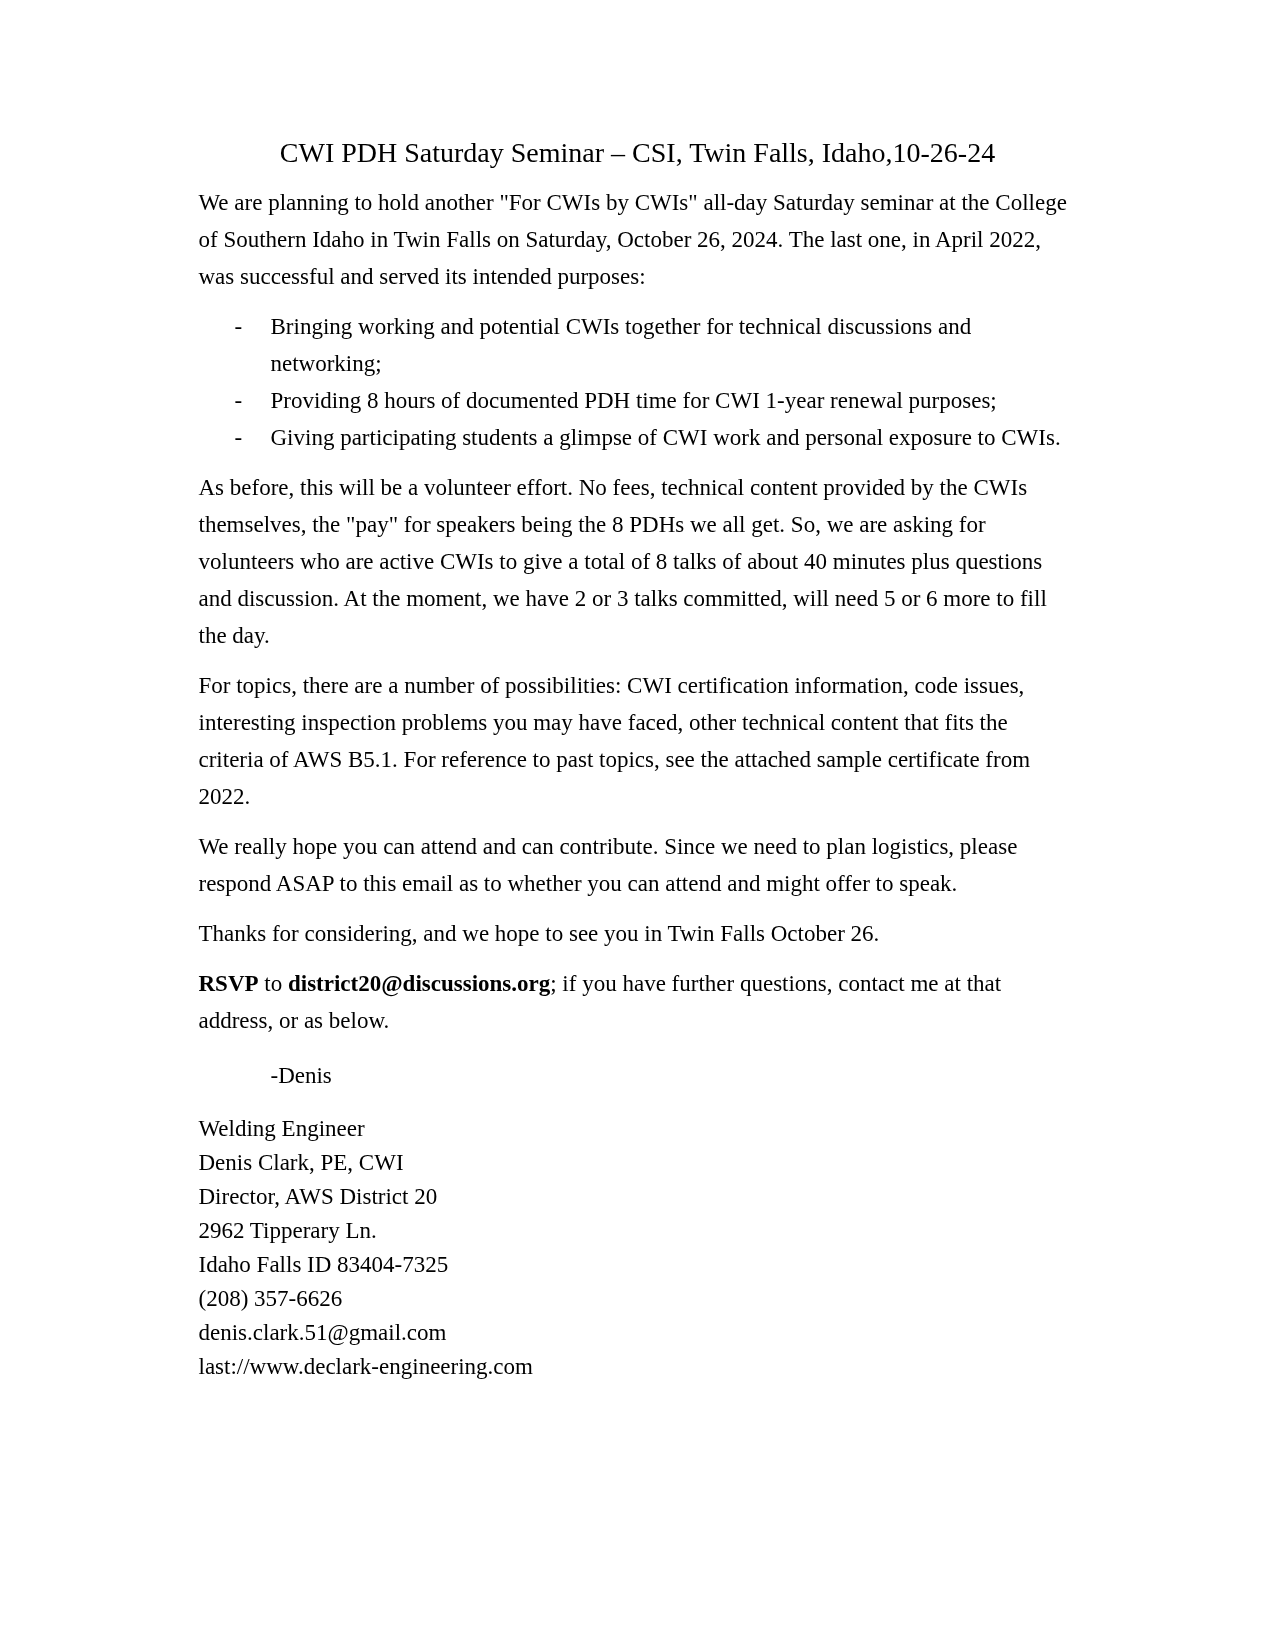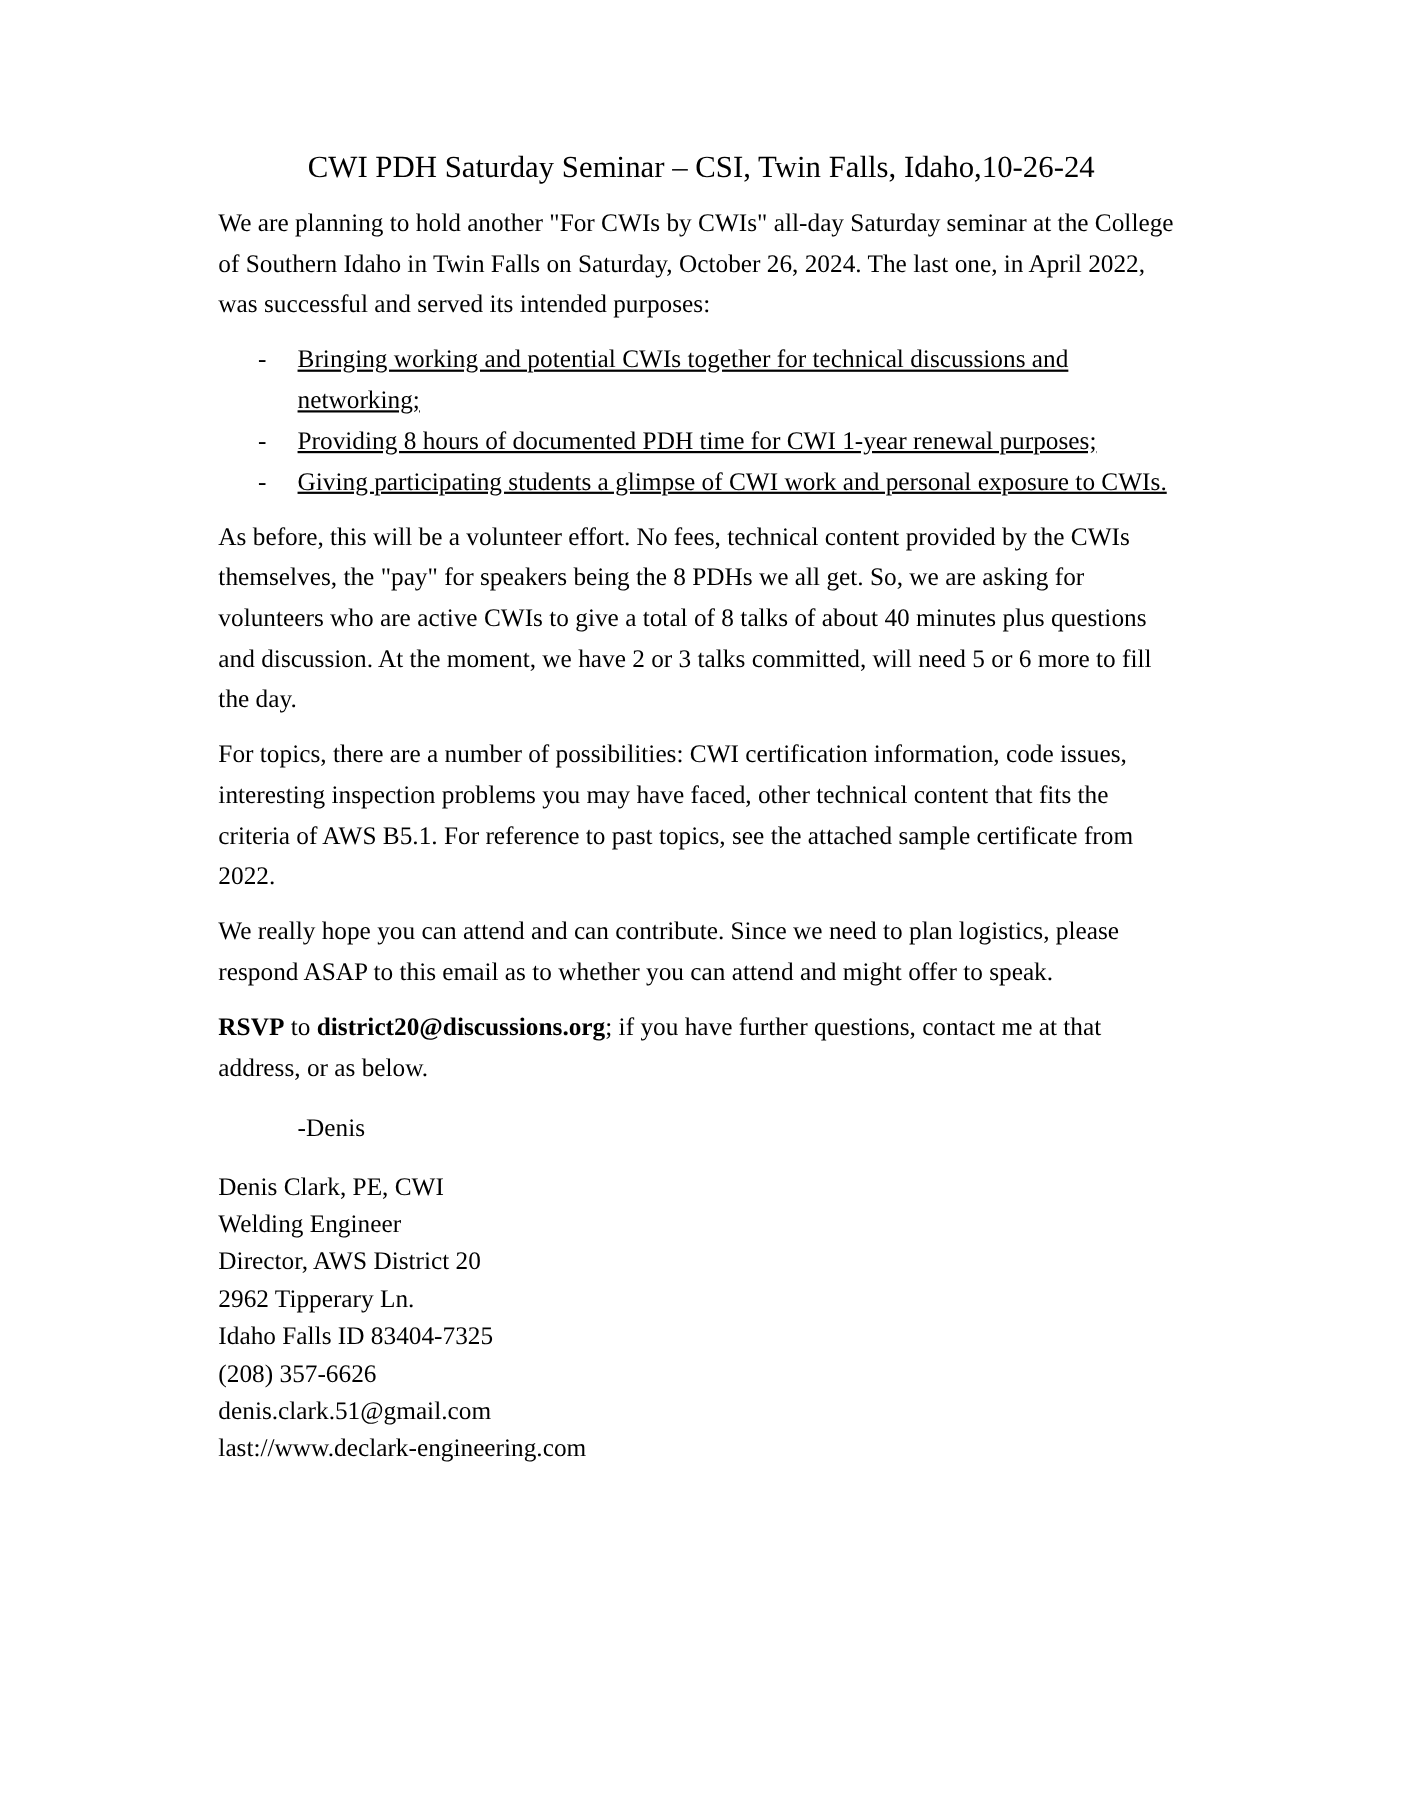--- a/index.html
+++ b/index.html
@@ -40,21 +40,20 @@
   }
   .bullet-item {
     display: flex;
     padding-left: 36px;
   }
   .bullet-marker {
     flex: 0 0 36px;
   }
   .bullet-text {
     flex: 1 1 auto;
-    text-decoration: underline;
   }
   .rsvp strong {
     font-weight: bold;
   }
   .signoff {
     margin: 18px 0 18px 0;
     padding-left: 72px;
   }
   .signature-block {
     line-height: 34px;
@@ -83,30 +82,31 @@
       <span class="bullet-text">Giving participating students a glimpse of CWI work and personal exposure to CWIs.</span>
     </li>
   </ul>
 
   <p class="para">As before, this will be a volunteer effort. No fees, technical content provided by the CWIs themselves, the "pay" for speakers being the 8 PDHs we all get. So, we are asking for volunteers who are active CWIs to give a total of 8 talks of about 40 minutes plus questions and discussion. At the moment, we have 2 or 3 talks committed, will need 5 or 6 more to fill the day.</p>
 
   <p class="para">For topics, there are a number of possibilities: CWI certification information, code issues, interesting inspection problems you may have faced, other technical content that fits the criteria of AWS B5.1. For reference to past topics, see the attached sample certificate from 2022.</p>
 
   <p class="para">We really hope you can attend and can contribute. Since we need to plan logistics, please respond ASAP to this email as to whether you can attend and might offer to speak.</p>
 
+  <p class="para">Thanks for considering, and we hope to see you in Twin Falls October 26.</p>
 
   <p class="para rsvp">
     <strong>RSVP</strong><span> to </span><strong>district20@discussions.org</strong><span>; if you have further questions, contact me at that address, or as below.</span>
   </p>
 
   <p class="signoff">-Denis</p>
 
   <div class="signature-block">
+    <div>Welding Engineer</div>
     <div>Denis Clark, PE, CWI</div>
-    <div>Welding Engineer</div>
     <div>Director, AWS District 20</div>
     <div>2962 Tipperary Ln.</div>
     <div>Idaho Falls ID 83404-7325</div>
     <div>(208) 357-6626</div>
     <div>denis.clark.51@gmail.com</div>
     <div>last://www.declark-engineering.com</div>
   </div>
 
 </div>
 

